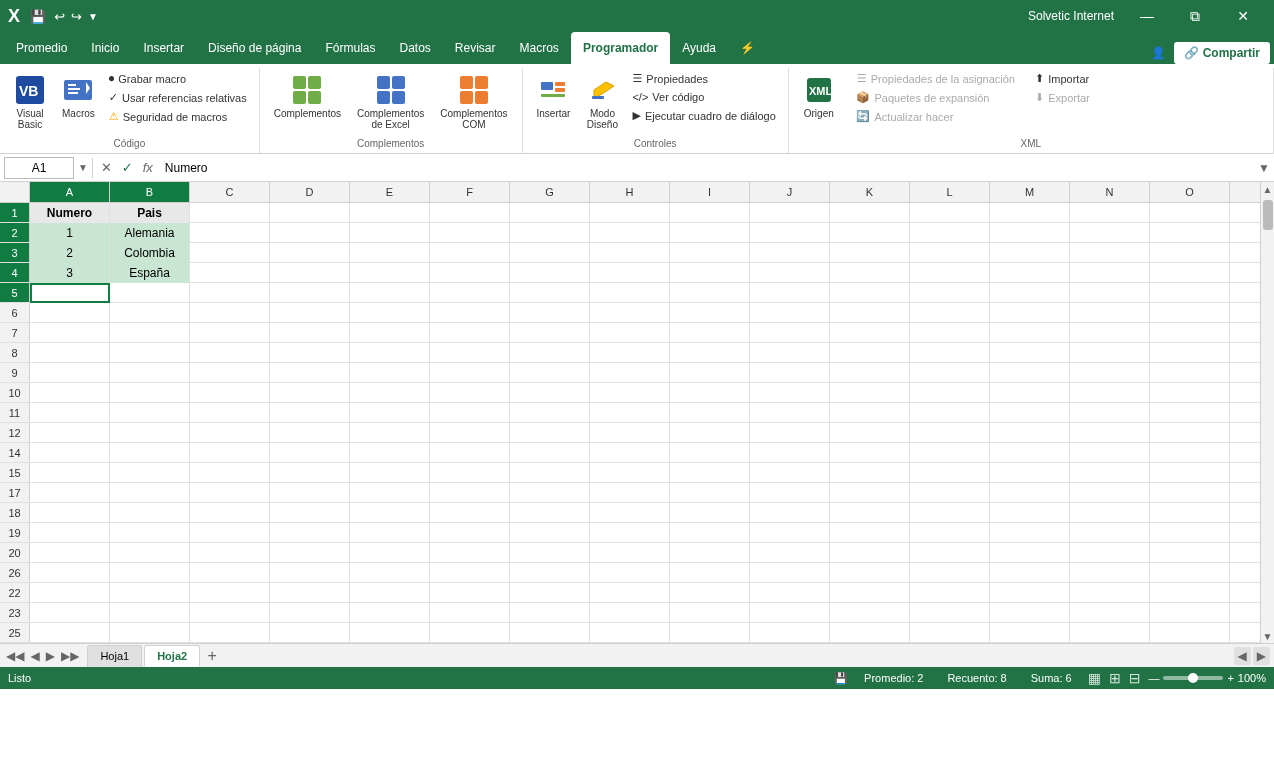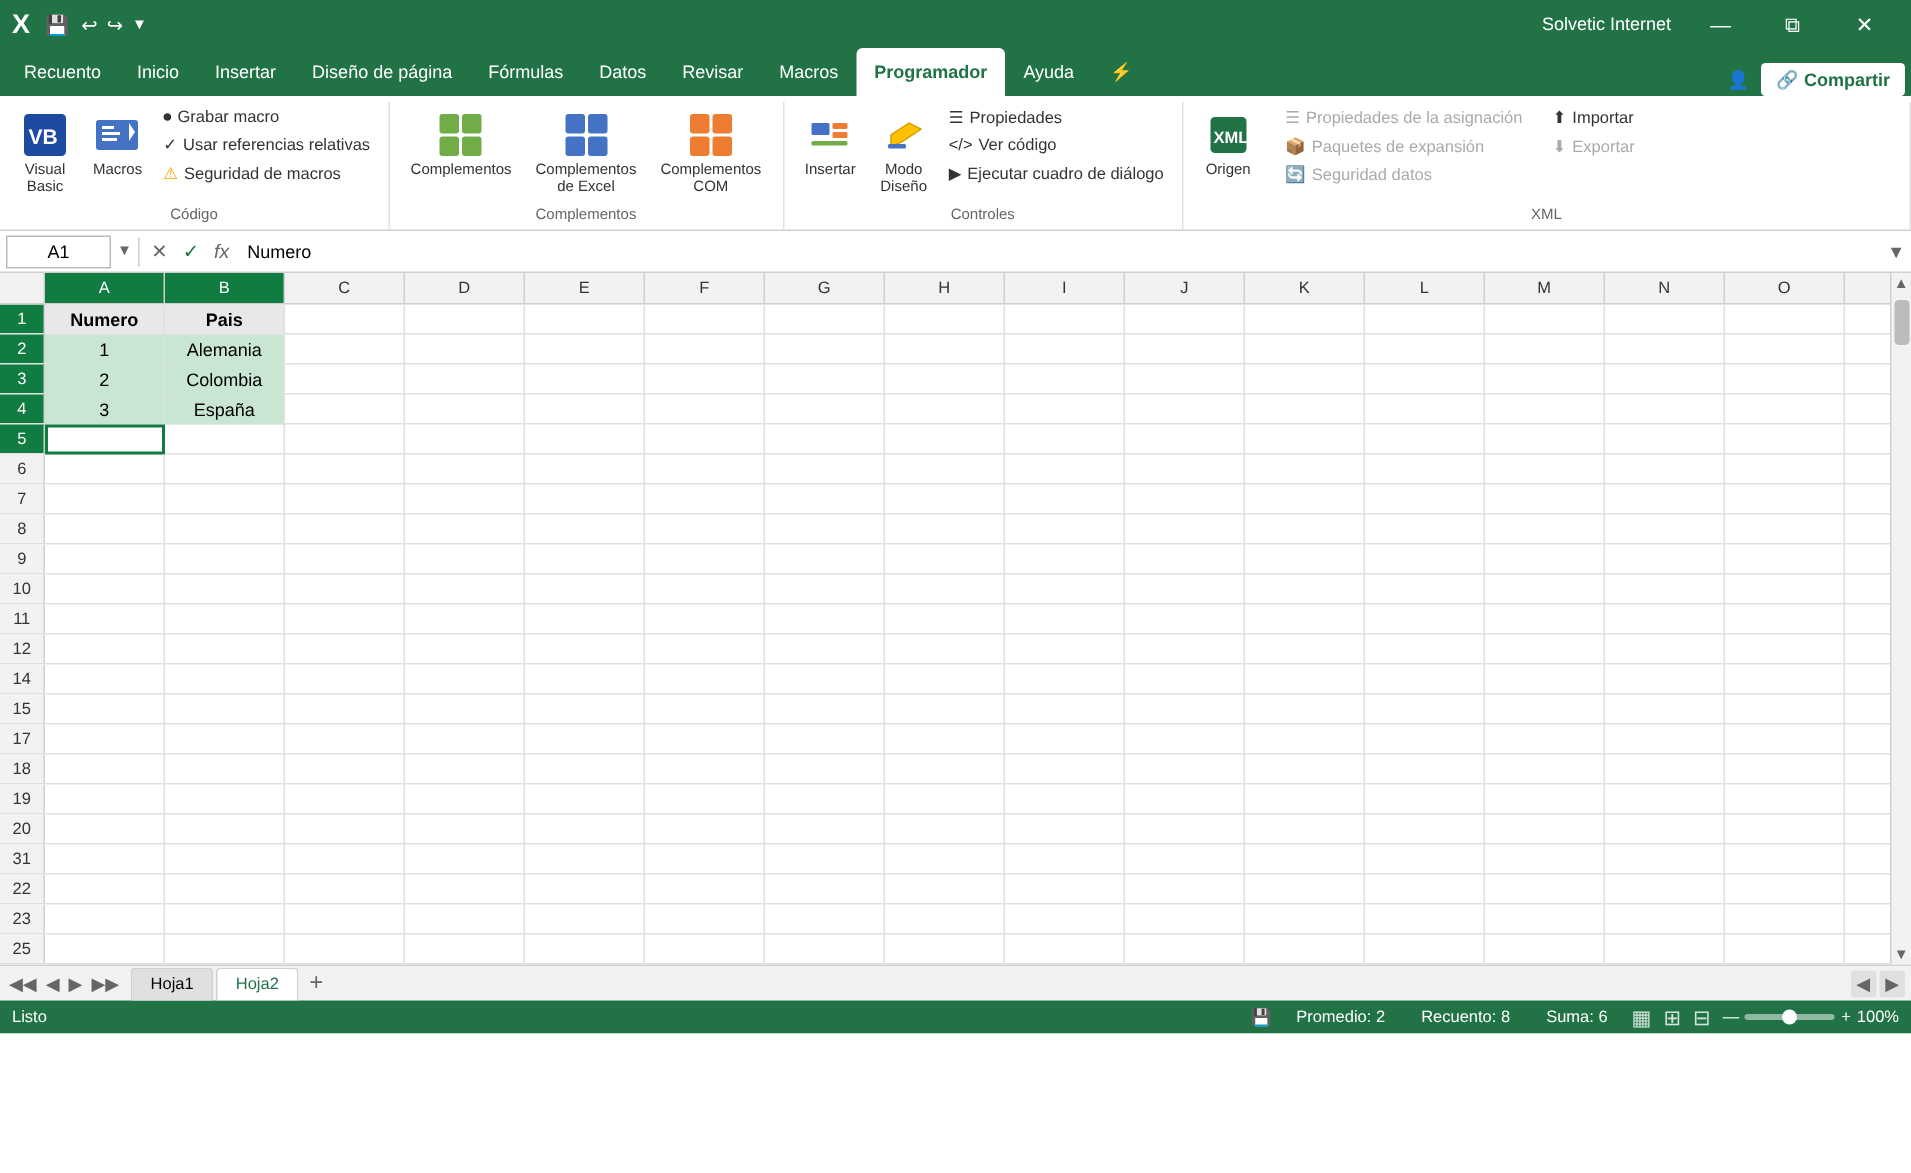--- a/index.html
+++ b/index.html
@@ -250,21 +250,21 @@
       border: 1px solid #d0d0d0;
       border-bottom: none;
       background: #e0e0e0;
       cursor: pointer;
       font-size: 11px;
       border-radius: 3px 3px 0 0;
       height: 22px;
       display: flex;
       align-items: center;
     }
-    .sheet-tab.active { background: #fff; color: #217346; font-weight: 400; border-bottom: 1px solid #fff; }
+    .sheet-tab.active { background: #fff; color: #217346; font-weight: 700; border-bottom: 1px solid #fff; }
     #add-sheet-btn { width: 20px; height: 20px; display: flex; align-items: center; justify-content: center; cursor: pointer; color: #666; font-size: 16px; }
     #sheet-scroll { margin-left: auto; display: flex; align-items: center; gap: 2px; }
     #sheet-scroll span { cursor: pointer; color: #666; font-size: 12px; background: #e0e0e0; padding: 2px 4px; border-radius: 2px; }
 
     
     #status-bar {
       background: #217346;
       color: #fff;
       height: 22px;
       display: flex;
@@ -311,21 +311,21 @@
   </div>
   <div id="title-bar-right">
     <span style="font-size:12px;margin-right:8px;">Solvetic Internet</span>
     <div class="title-btn">―</div>
     <div class="title-btn">⧉</div>
     <div class="title-btn close">✕</div>
   </div>
 </div>
 
 <div id="ribbon-tabs">
-  <div class="ribbon-tab">Recuento</div>
+  <div class="ribbon-tab">Promedio</div>
   <div class="ribbon-tab">Inicio</div>
   <div class="ribbon-tab">Insertar</div>
   <div class="ribbon-tab">Diseño de página</div>
   <div class="ribbon-tab">Fórmulas</div>
   <div class="ribbon-tab">Datos</div>
   <div class="ribbon-tab">Revisar</div>
   <div class="ribbon-tab">Macros</div>
   <div class="ribbon-tab active">Programador</div>
   <div class="ribbon-tab">Ayuda</div>
   <div class="ribbon-tab">⚡</div>
@@ -475,21 +475,21 @@
         <div class="ribbon-btn-small" style="color:#aaa;">
           <span>☰</span>
           <span>Propiedades de la asignación</span>
         </div>
         <div class="ribbon-btn-small" style="color:#aaa;">
           <span>📦</span>
           <span>Paquetes de expansión</span>
         </div>
         <div class="ribbon-btn-small" style="color:#aaa;">
           <span>🔄</span>
-          <span>Seguridad datos</span>
+          <span>Actualizar hacer</span>
         </div>
       </div>
       <div class="ribbon-col" style="margin-left:8px;">
         <div class="ribbon-btn-small">
           <span>⬆</span>
           <span>Importar</span>
         </div>
         <div class="ribbon-btn-small" style="color:#aaa;">
           <span>⬇</span>
           <span>Exportar</span>
@@ -863,21 +863,21 @@
             <div class="cell" style="width: 80px;"></div>
             <div class="cell" style="width: 80px;"></div>
             <div class="cell" style="width: 80px;"></div>
             <div class="cell" style="width: 80px;"></div>
             <div class="cell" style="width: 80px;"></div>
             <div class="cell" style="width: 80px;"></div>
             <div class="cell" style="width: 80px;"></div>
             <div class="cell" style="width: 80px;"></div>
           </div>
           <div class="spreadsheet-row">
-            <div class="row-header">31</div>
+            <div class="row-header">26</div>
             <div class="cell" style="width: 80px;"></div>
             <div class="cell" style="width: 80px;"></div>
             <div class="cell" style="width: 80px;"></div>
             <div class="cell" style="width: 80px;"></div>
             <div class="cell" style="width: 80px;"></div>
             <div class="cell" style="width: 80px;"></div>
             <div class="cell" style="width: 80px;"></div>
             <div class="cell" style="width: 80px;"></div>
             <div class="cell" style="width: 80px;"></div>
             <div class="cell" style="width: 80px;"></div>

